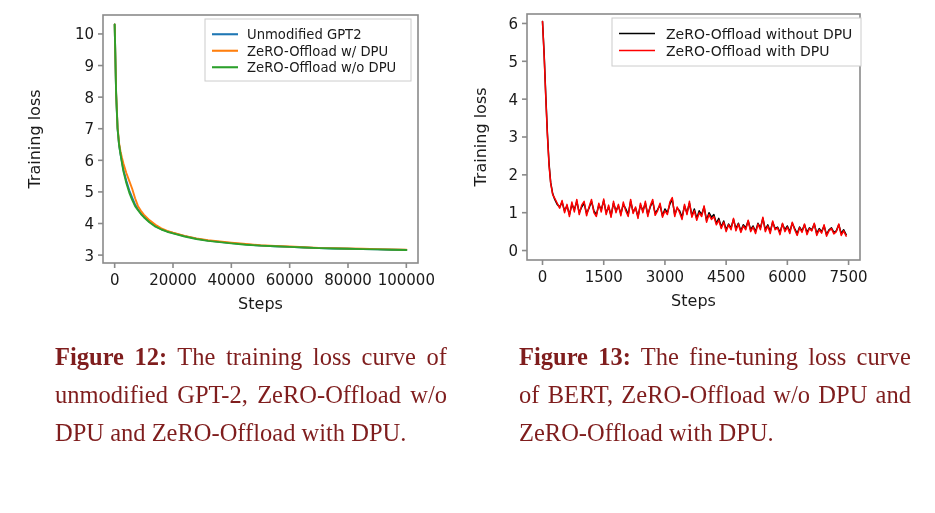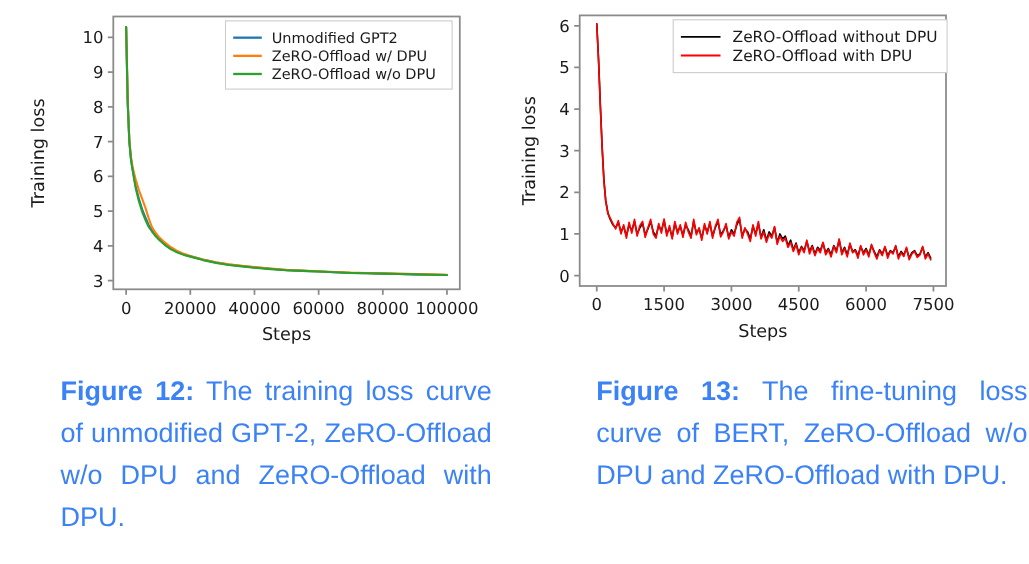--- a/index.html
+++ b/index.html
@@ -33,29 +33,29 @@
     top: 0;
     left: 0;
     width: 467px;
     height: 320px;
   }
   .plot-svg { display: block; }
 
   
   .caption {
     position: absolute;
-    font-family: Liberation Sans, sans-serif;
+    font-family: Liberation Serif, serif;
     font-size: 24.5px;
     line-height: 38px;
-    color: #3b82f6;
+    color: #7f1d1d;
     text-align: justify;
     text-justify: inter-word;
   }
   .caption.left  { left: 55px; top: 338px; width: 392px; }
-  .caption.right { left: 51px; top: 338px; width: 392px; margin-left: 23px; }
+  .caption.right { left: 51px; top: 338px; width: 392px; }
   .caption b { font-weight: bold; }
   .caption .body { font-weight: normal; }
 </style>
 </head>
 <body>
 
 <div class="page">
 
   <div class="figure-col left">
     <div class="plot-wrap">

